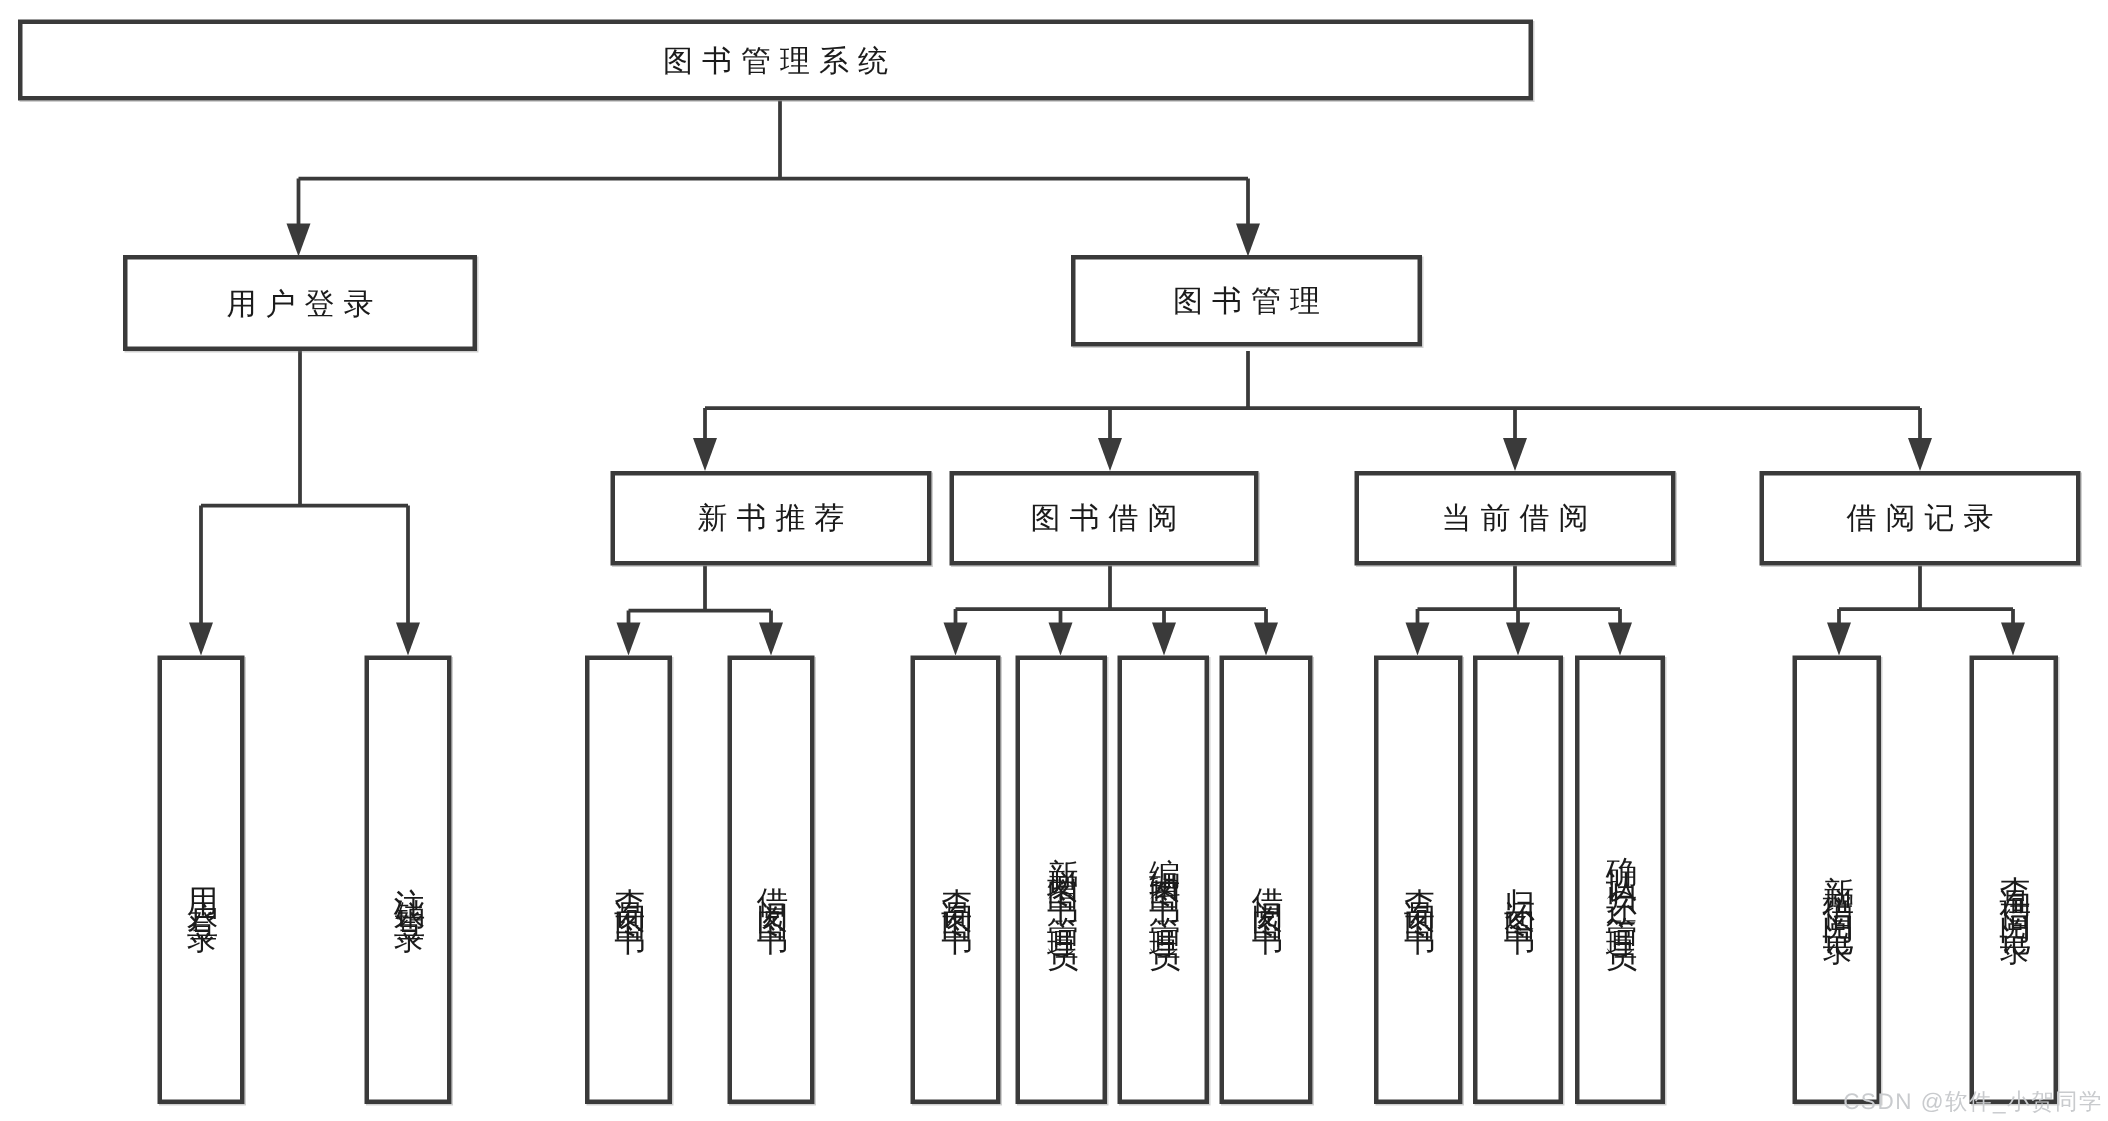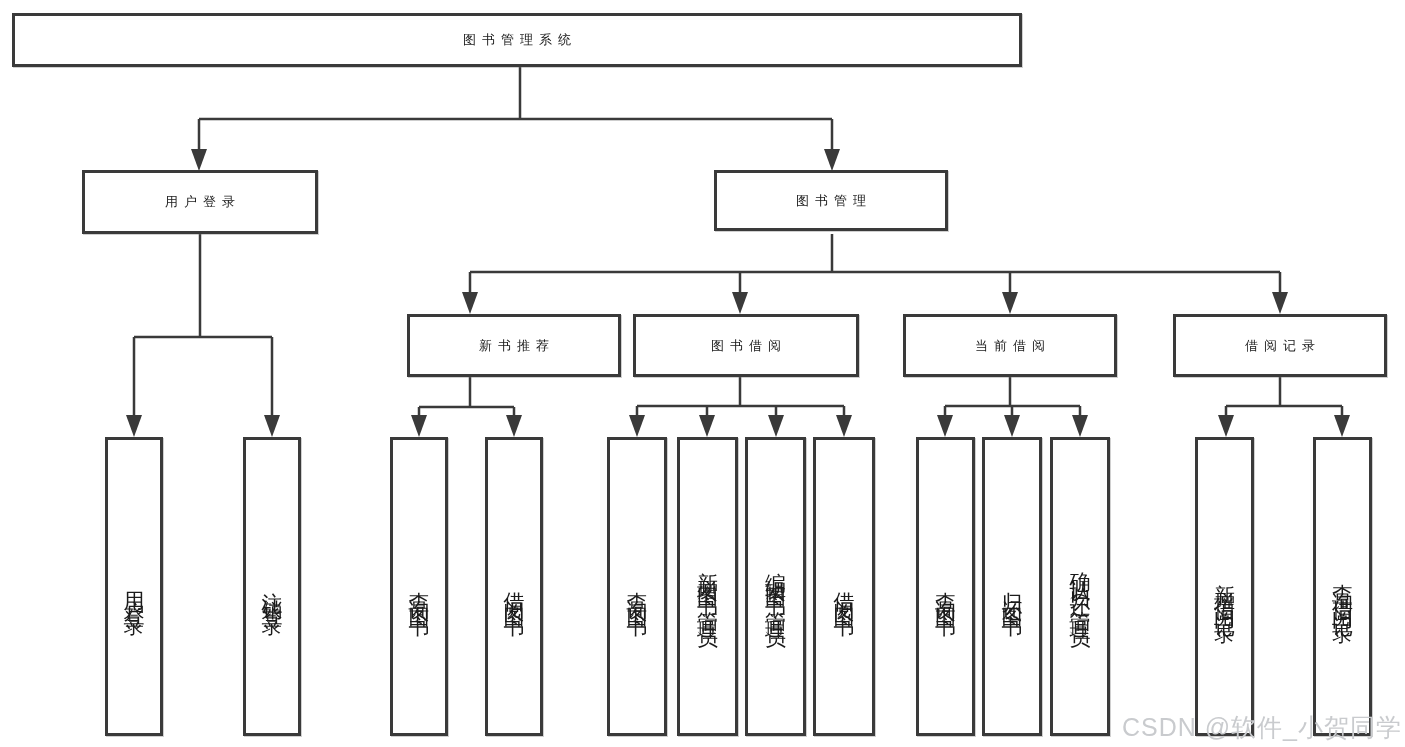--- a/index.html
+++ b/index.html
@@ -25,32 +25,32 @@
   .connectors polygon { fill: #3a3a3a; stroke: none; }
   .node {
     position: absolute;
     box-sizing: border-box;
     background: #ffffff;
     border: 3px solid #3a3a3a;
     display: flex;
     align-items: center;
     justify-content: center;
     color: #1b1b1b;
-    font-size: 13px;
+    font-size: 20px;
     letter-spacing: 6px;
     white-space: nowrap;
     box-shadow: 1px 1px 0 rgba(120,120,120,0.35);
   }
   .node span { transform: translateX(3px); } 
   
   .root-box  { left: 12px;  top: 13px;  width: 1010px; height: 54px; }
   .lvl2-a    { left: 82px;  top: 170px; width: 236px;  height: 64px; }
   .lvl2-b    { left: 714px; top: 170px; width: 234px;  height: 61px; }
   .lvl3-a    { left: 363px; top: 314px; width: 214px;  height: 63px; margin-left: 44px; }
-  .lvl3-b    { left: 633px; top: 314px; width: 226px;  height: 63px; }
+  .lvl3-b    { left: 633px; top: 314px; width: 206px;  height: 63px; }
   .lvl3-c    { left: 903px; top: 314px; width: 214px;  height: 63px; }
   .lvl3-d    { left: 1173px;top: 314px; width: 214px;  height: 63px; }
   
   .leaf {
     top: 437px;
     height: 299px;
     font-size: 21px;
     letter-spacing: 8px;
   }
   .leaf span {
@@ -68,21 +68,21 @@
   .leaf-8  { left: 813px;  width: 62px; }
   .leaf-9  { left: 916px;  width: 59px; }
   .leaf-10 { left: 982px;  width: 60px; }
   .leaf-11 { left: 1050px; width: 60px; }
   .leaf-12 { left: 1195px; width: 59px; }
   .leaf-13 { left: 1313px; width: 59px; }
   .watermark {
     position: absolute;
     right: 3px;
     bottom: 3px;
-    font-size: 25px;
+    font-size: 15px;
     letter-spacing: 1px;
     color: #c9cbce;
     z-index: 5;
   }
 </style>
 </head>
 <body>
 
 <div class="canvas">
 

